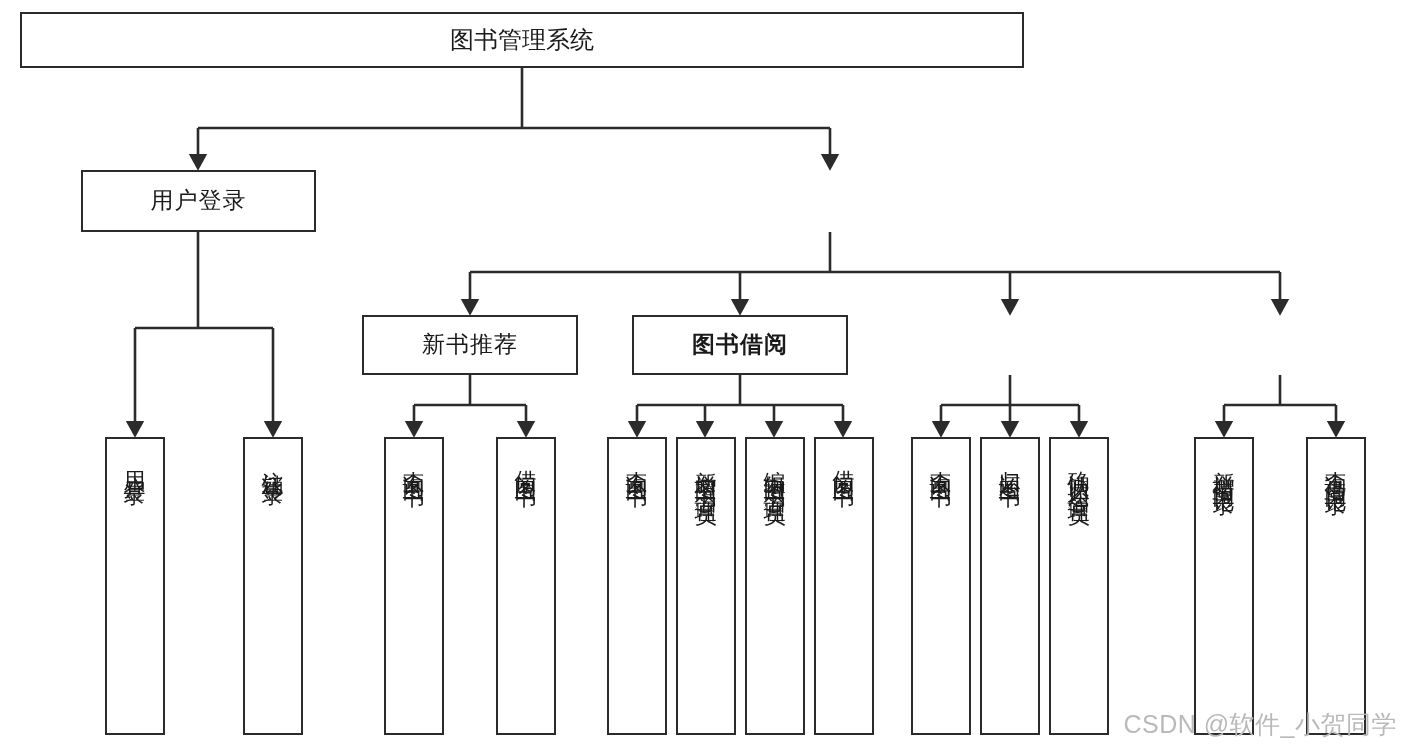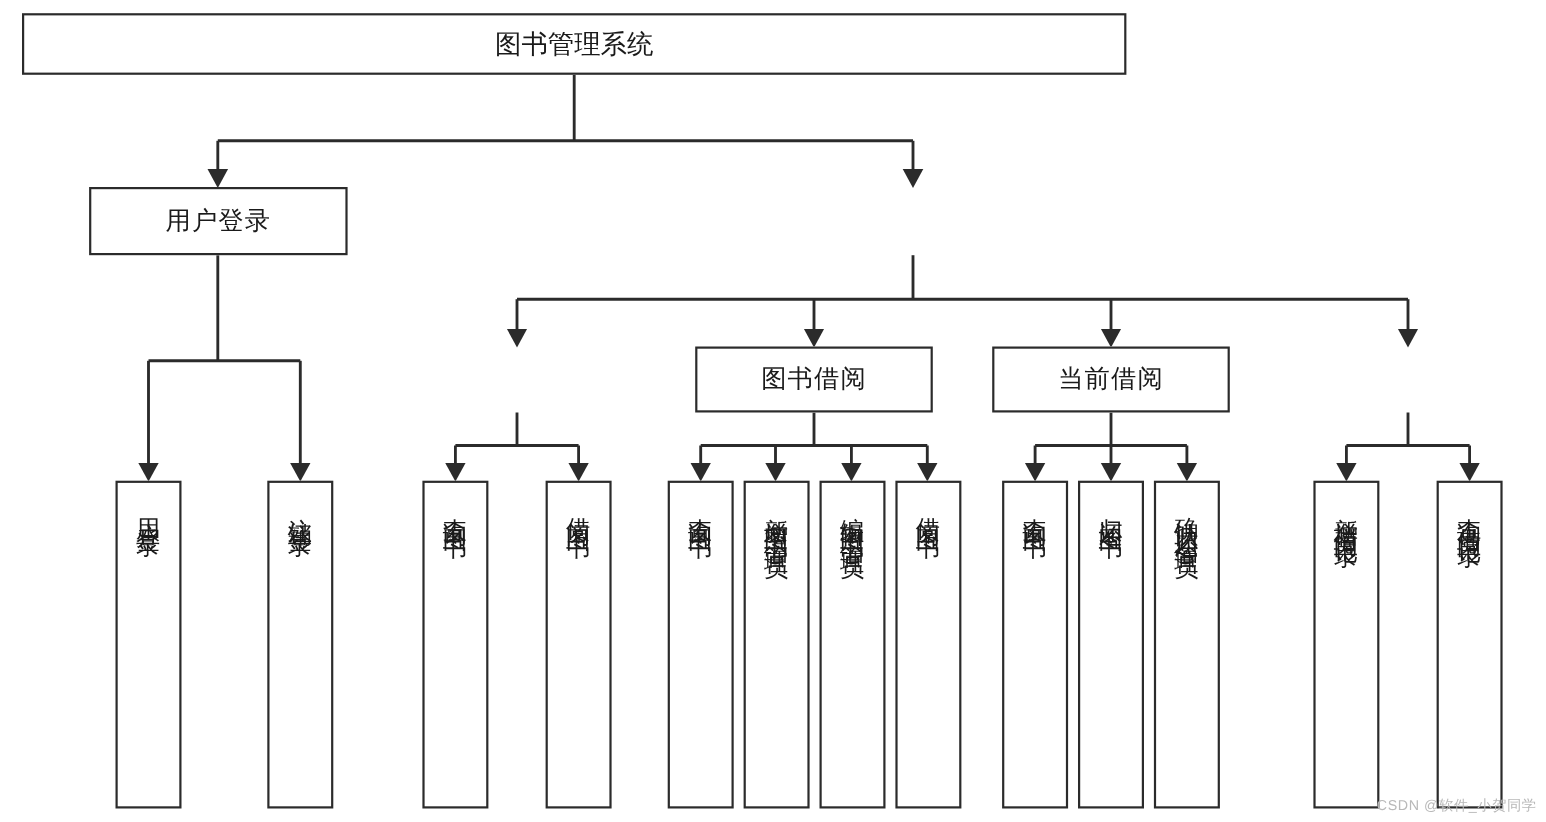--- a/index.html
+++ b/index.html
@@ -56,21 +56,21 @@
     text-orientation: upright;
     letter-spacing: 5px;
     line-height: 1.05;
     white-space: nowrap;
     display: block;
   }
   .watermark {
     position: absolute;
     right: 8px;
     bottom: 6px;
-    font-size: 13px;
+    font-size: 25px;
     color: #b9b9b9;
     letter-spacing: 0.5px;
     white-space: nowrap;
   }
 </style>
 </head>
 <body>
 
 <div id="canvas">
 
@@ -125,25 +125,25 @@
   </svg>
 
   <div class="node root" style="left:20px; top:12px; width:1004px; height:56px;">
     <span>图书管理系统</span>
   </div>
 
   <div class="node h" style="left:81px; top:170px; width:235px; height:62px;">
     <span>用户登录</span>
   </div>
 
-  <div class="node h" style="left:632px; top:315px; width:216px; height:60px;">
+  <div class="node h" style="left:362px; top:315px; width:216px; height:60px;">
+    <span>新书推荐</span>
+  </div>
+  <div class="node h" style="left:632px; top:315px; width:216px; height:60px;font-weight:bold;">
     <span>图书借阅</span>
-  </div>
-  <div class="node h" style="left:902px; top:315px; width:216px; height:60px;">
-    <span>当前借阅</span>
   </div>
 
   <div class="node leaf" style="left:105px; top:437px; width:60px; height:298px;">
     <span class="vtext">用户登录</span>
   </div>
   <div class="node leaf" style="left:243px; top:437px; width:60px; height:298px;">
     <span class="vtext">注销登录</span>
   </div>
 
   <div class="node leaf" style="left:384px; top:437px; width:60px; height:298px;">

